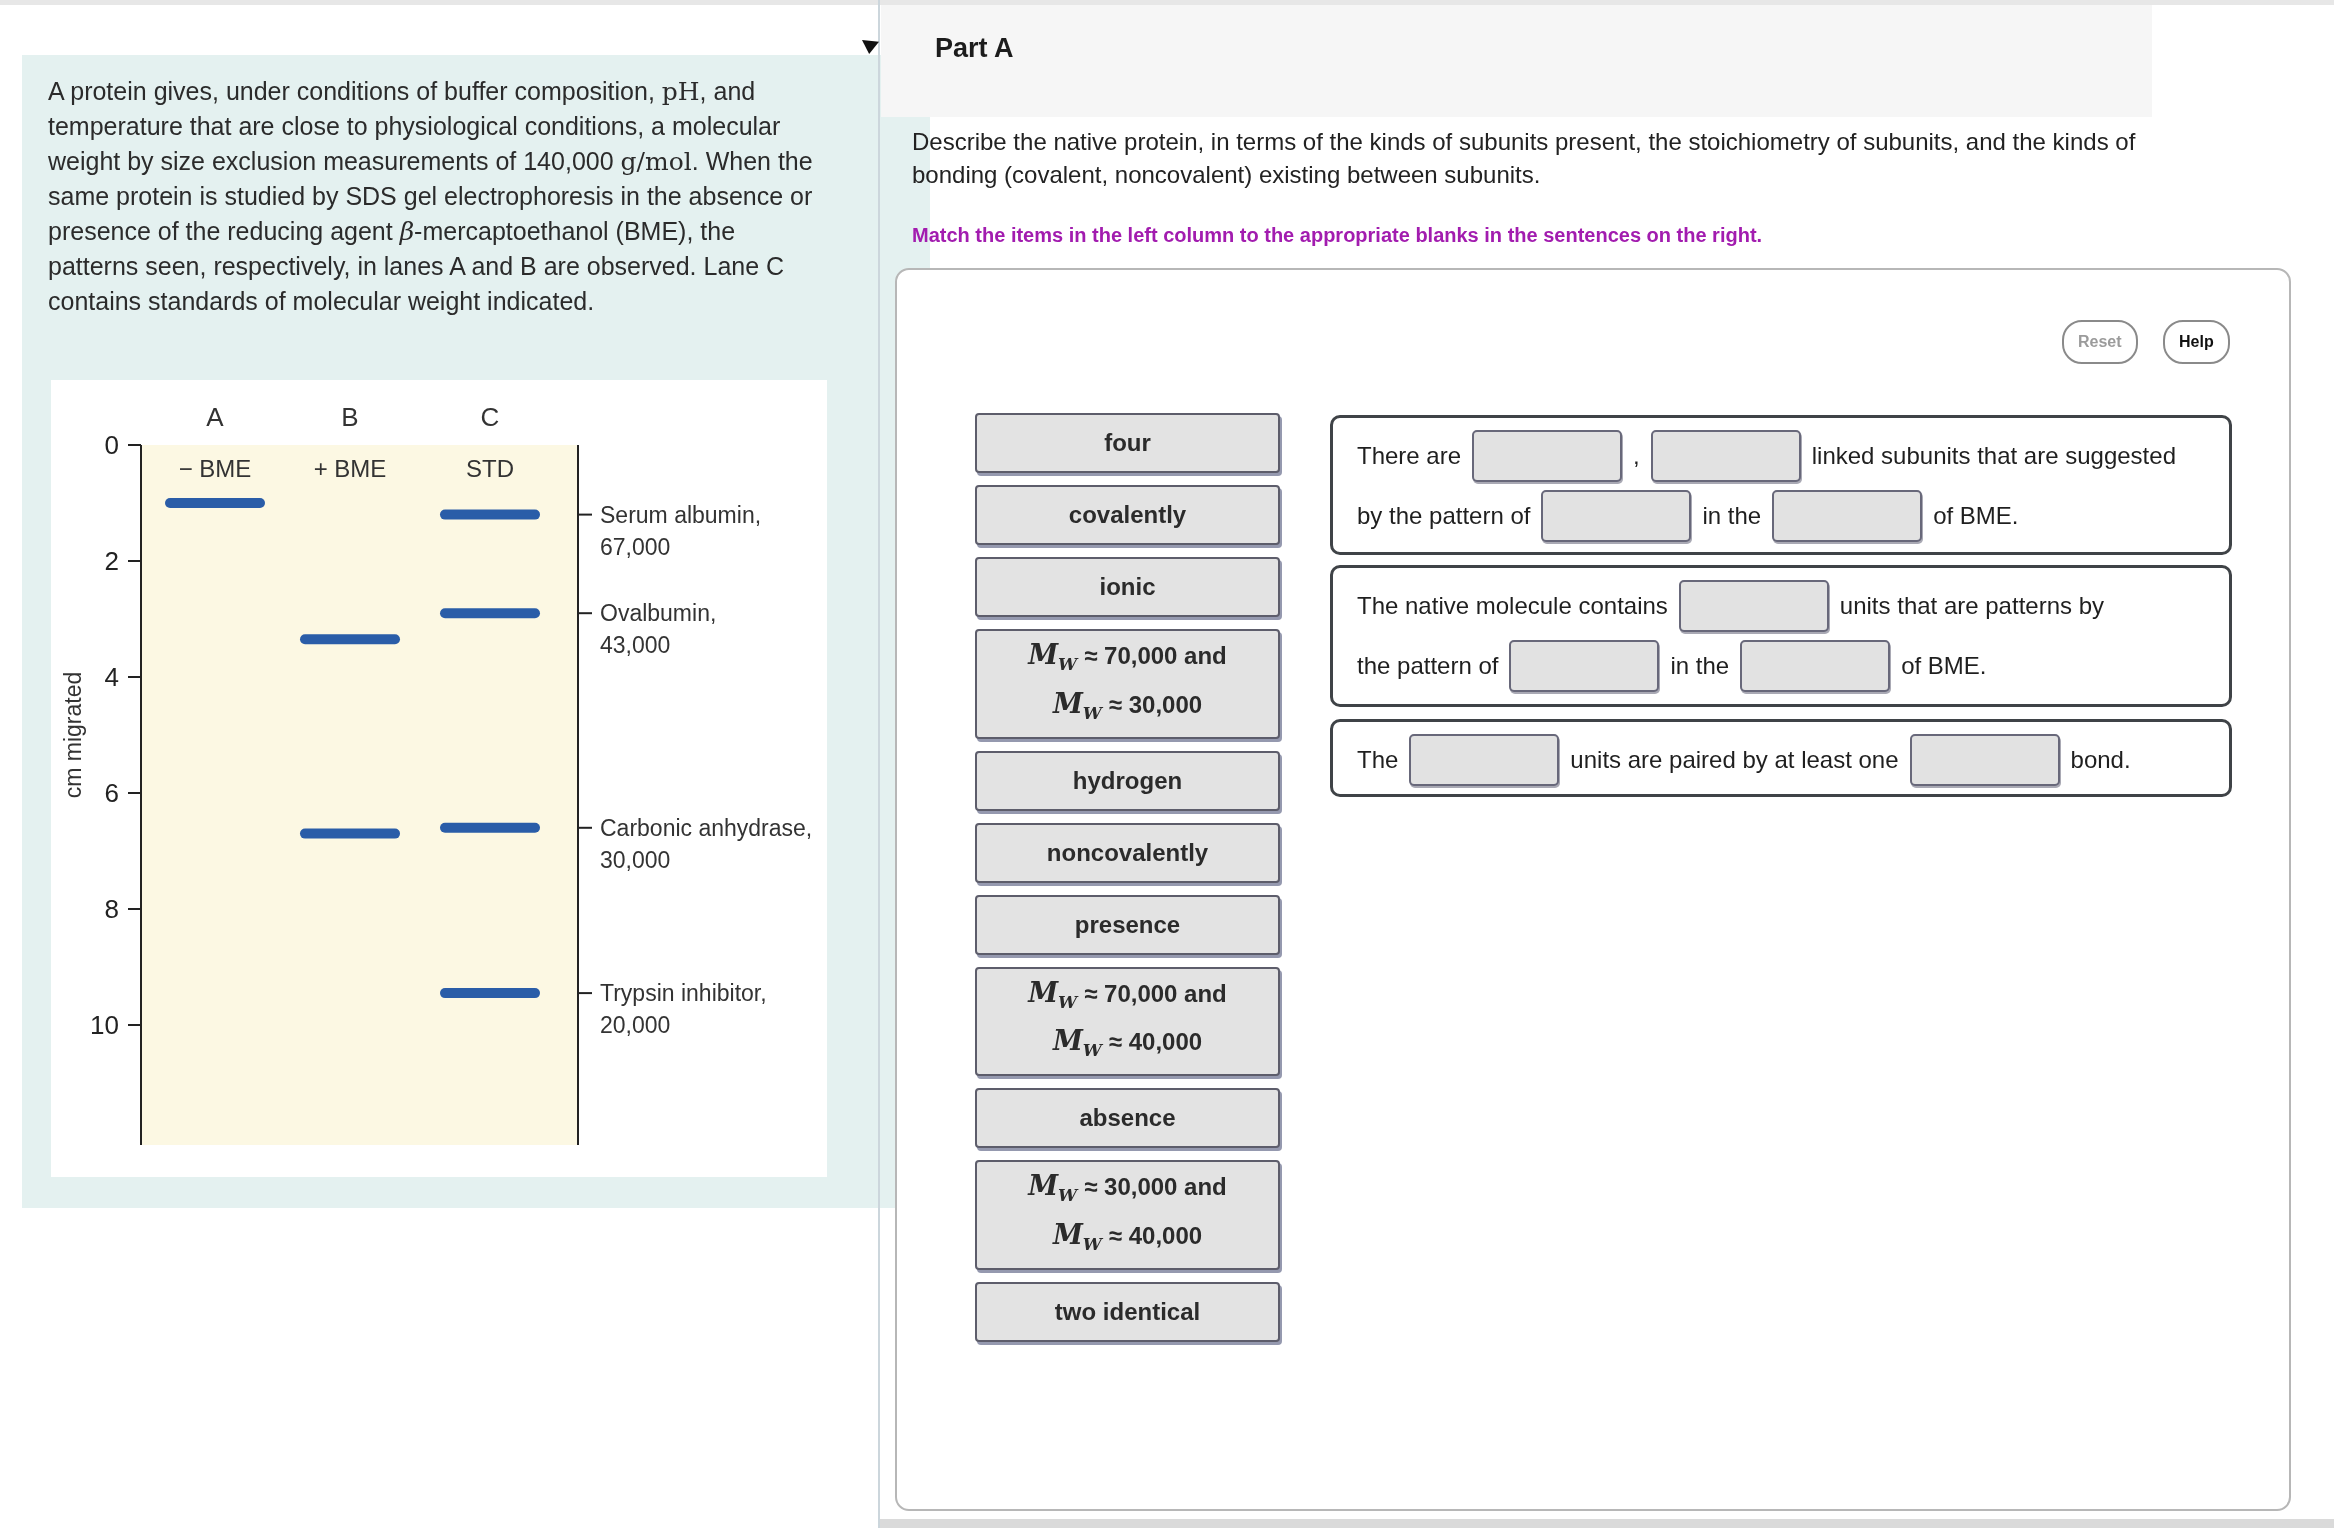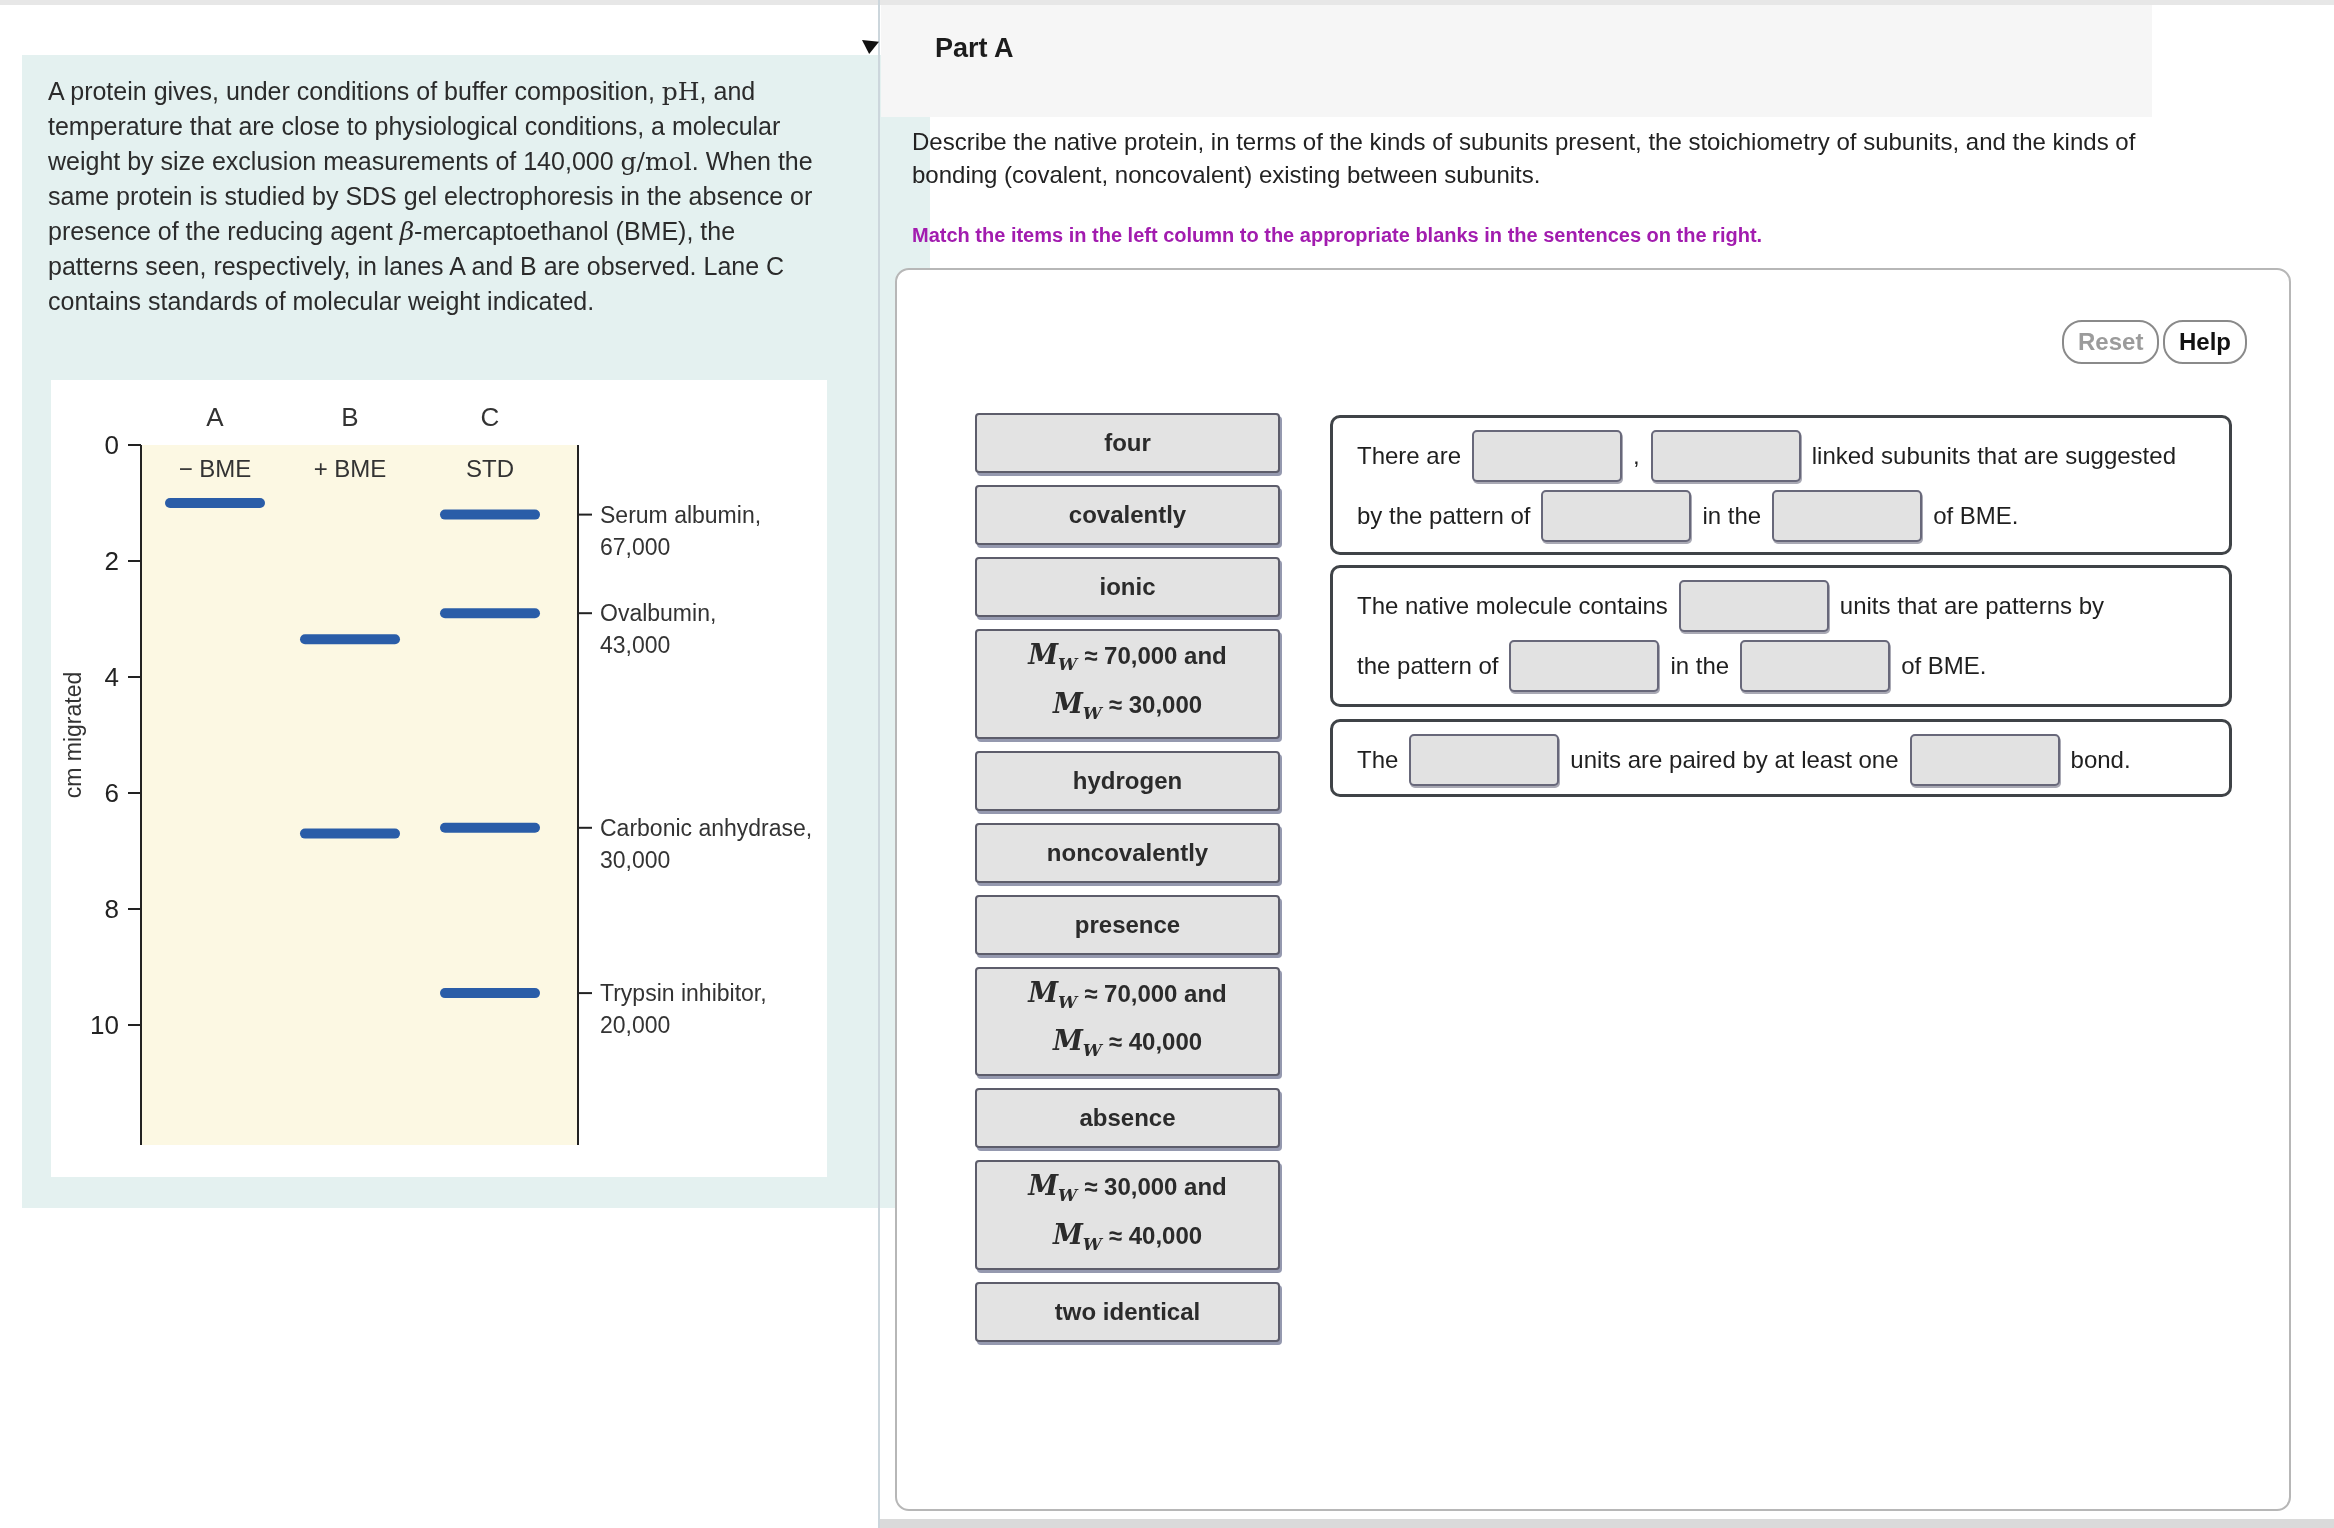--- a/index.html
+++ b/index.html
@@ -20,21 +20,21 @@
   .part-header{position:absolute;left:881px;top:5px;width:1271px;height:112px;background:#f6f6f6;}
   .part-caret{position:absolute;left:862px;top:40px;width:17px;height:14px;background:#111;
               clip-path:polygon(0 0,100% 12%,42% 100%);}
   .part-title{position:absolute;left:935px;top:33px;font-size:27px;font-weight:bold;color:#1c1c1c;}
   .desc{position:absolute;left:912px;top:125px;width:1250px;font-size:24px;line-height:33px;color:#222;}
   .instruction{position:absolute;left:912px;top:224px;width:1300px;font-size:20px;font-weight:bold;color:#a21caf;}
 
   .match-container{position:absolute;left:895px;top:268px;width:1396px;height:1243px;background:#fff;
                    border:2px solid #b7b7b7;border-radius:14px;box-sizing:border-box;}
   .btn{position:absolute;top:50px;height:44px;background:#fff;border:2px solid #8a8a8a;border-radius:20px;
-       font-size:24px;font-weight:bold;text-align:center;line-height:40px;padding:0 14px;box-sizing:border-box;cursor:pointer;}
+       font-size:16px;font-weight:bold;text-align:center;line-height:40px;padding:0 14px;box-sizing:border-box;cursor:pointer;}
   .btn-reset{left:1165px;color:#9b9b9b;}
   .btn-help{left:1266px;color:#111;}
 
   
   .items-col{position:absolute;left:78px;top:143px;width:305px;display:flex;flex-direction:column;gap:12px;}
   .ditem{box-sizing:border-box;width:305px;min-height:60px;background:#e3e3e3;border:2px solid #5d5d6b;
          border-radius:4px;box-shadow:2px 3px 0 #9599af;display:flex;flex-direction:column;
          align-items:center;justify-content:center;font-size:24px;font-weight:bold;color:#2b2b2b;
          text-align:center;cursor:grab;padding:4px 6px;}
   .ditem.twoline{min-height:96px;}

